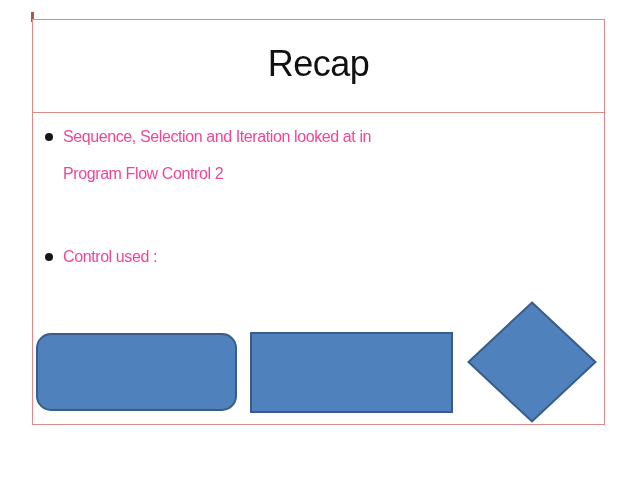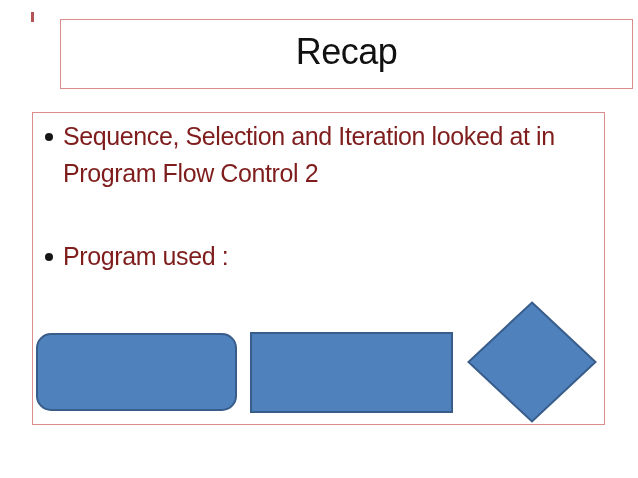--- a/index.html
+++ b/index.html
@@ -22,28 +22,27 @@
     top: 12px;
     width: 3px;
     height: 10px;
     background: #b25454;
   }
   .title-box {
     position: absolute;
     left: 32px;
     top: 19px;
     width: 573px;
-    height: 70px;
+    height: 94px;
     border: 1px solid #dd8c8c;
     background: #ffffff;
     display: flex;
     align-items: center;
     justify-content: center;
     box-sizing: border-box;
-    margin-left: 28px;
   }
   .title-text {
     font-size: 36px;
     line-height: 1;
     color: #111111;
     letter-spacing: -0.5px;
     padding-bottom: 4px;
   }
   .content-box {
     position: absolute;
@@ -51,23 +50,23 @@
     top: 112px;
     width: 573px;
     height: 313px;
     border: 1px solid #dd8c8c;
     background: #ffffff;
     box-sizing: border-box;
   }
   .bullet-row {
     position: relative;
     padding-left: 30px;
-    font-size: 25px;
+    font-size: 16px;
     line-height: 37px;
-    color: #7f1d1d;
+    color: #ec4899;
     letter-spacing: -0.4px;
   }
   .bullet-row .dot {
     position: absolute;
     left: 12px;
     top: 15px;
     width: 8px;
     height: 8px;
     border-radius: 50%;
     background: #161616;
@@ -117,21 +116,21 @@
   <div class="content-box">
 
     <div class="bullet-row bullet-1">
       <span class="dot"></span>
       <span class="bullet-line">Sequence, Selection and Iteration looked at in</span>
       <span class="bullet-line">Program Flow Control 2</span>
     </div>
 
     <div class="bullet-row bullet-2">
       <span class="dot"></span>
-      <span class="bullet-line">Program used :</span>
+      <span class="bullet-line">Control used :</span>
     </div>
 
     <div class="shape shape-terminator"></div>
 
     <div class="shape shape-process"></div>
 
     <svg class="shape-decision" viewBox="0 0 130 122" xmlns="http://www.w3.org/2000/svg">
       <polygon points="65,1.5 128.5,61 65,120.5 1.5,61" fill="#4f81bd" stroke="#385d8a" stroke-width="2" stroke-linejoin="miter"></polygon>
     </svg>
 

